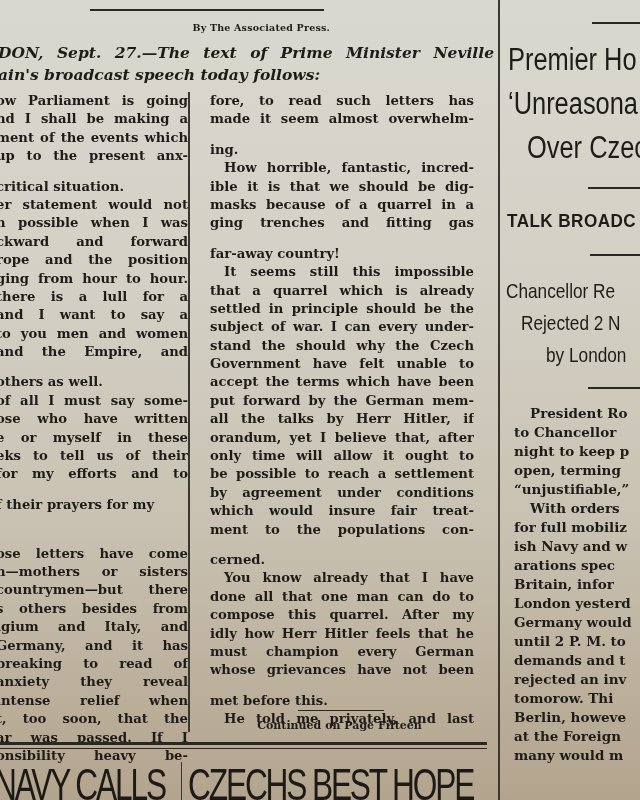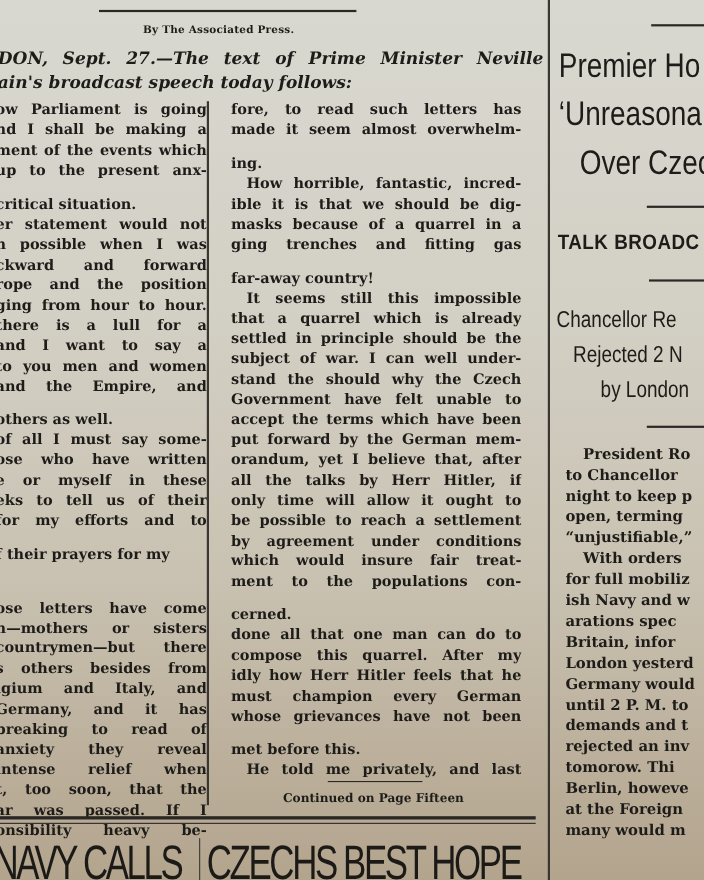--- a/index.html
+++ b/index.html
@@ -7,21 +7,21 @@
     width: 640px; height: 800px; overflow: hidden; position: relative;
     background: linear-gradient(180deg, #d9d8d0 0%, #d3d0c5 35%, #c9c2b2 65%, #b3a48d 100%);
     font-family: "DejaVu Serif", serif;
     color: #1e1c19;
   }
   .page { position: absolute; inset: 0; }
   .rule { position: absolute; background: #2a2825; }
   .vrule { position: absolute; background: #3a3733; width: 2px; }
 
   .credit {
-    position: absolute; left: 130px; top: 22px; width: 200px; text-align: left;
+    position: absolute; left: 130px; top: 22px; width: 200px; text-align: right;
     font-size: 9.5px; font-weight: bold; letter-spacing: 0.2px;
   }
   .dateline {
     position: absolute; left: -2px; top: 42px; width: 496px;
     font-size: 15.5px; font-style: italic; font-weight: bold; line-height: 22px;
     text-align: justify; text-align-last: justify; white-space: nowrap; overflow: hidden;
   }
   .dateline2 { top: 64px; text-align-last: left; }
 
   .col { position: absolute; font-size: 13.2px; font-weight: bold; line-height: 18.4px; }
@@ -101,33 +101,34 @@
       <span class="ln">made it seem almost overwhelm-</span>
       <span class="ln last">ing.</span>
       <span class="ln indent">How horrible, fantastic, incred-</span>
       <span class="ln">ible it is that we should be dig-</span>
       <span class="ln">masks because of a quarrel in a</span>
       <span class="ln">ging trenches and fitting gas</span>
       <span class="ln last">far-away country!</span>
       <span class="ln indent">It seems still this impossible</span>
       <span class="ln">that a quarrel which is already</span>
       <span class="ln">settled in principle should be the</span>
-      <span class="ln">subject of war. I can well under-</span>
+      <span class="ln">subject of war. I can every under-</span>
       <span class="ln">stand the should why the Czech</span>
       <span class="ln">Government have felt unable to</span>
       <span class="ln">accept the terms which have been</span>
       <span class="ln">put forward by the German mem-</span>
+      <span class="ln">all the talks by Herr Hitler, if</span>
       <span class="ln">orandum, yet I believe that, after</span>
-      <span class="ln">all the talks by Herr Hitler, if</span>
       <span class="ln">only time will allow it ought to</span>
       <span class="ln">be possible to reach a settlement</span>
       <span class="ln">by agreement under conditions</span>
       <span class="ln">which would insure fair treat-</span>
       <span class="ln">ment to the populations con-</span>
       <span class="ln last">cerned.</span>
+      <span class="ln indent">You know already that I have</span>
       <span class="ln">done all that one man can do to</span>
       <span class="ln">compose this quarrel. After my</span>
       <span class="ln">idly how Herr Hitler feels that he</span>
       <span class="ln">must champion every German</span>
       <span class="ln">whose grievances have not been</span>
       <span class="ln last">met before this.</span>
       <span class="ln indent">He told me privately, and last</span>
     </div>
 
   <div class="rule" style="left:298px; top:710px; width:86px; height:1px;"></div>

